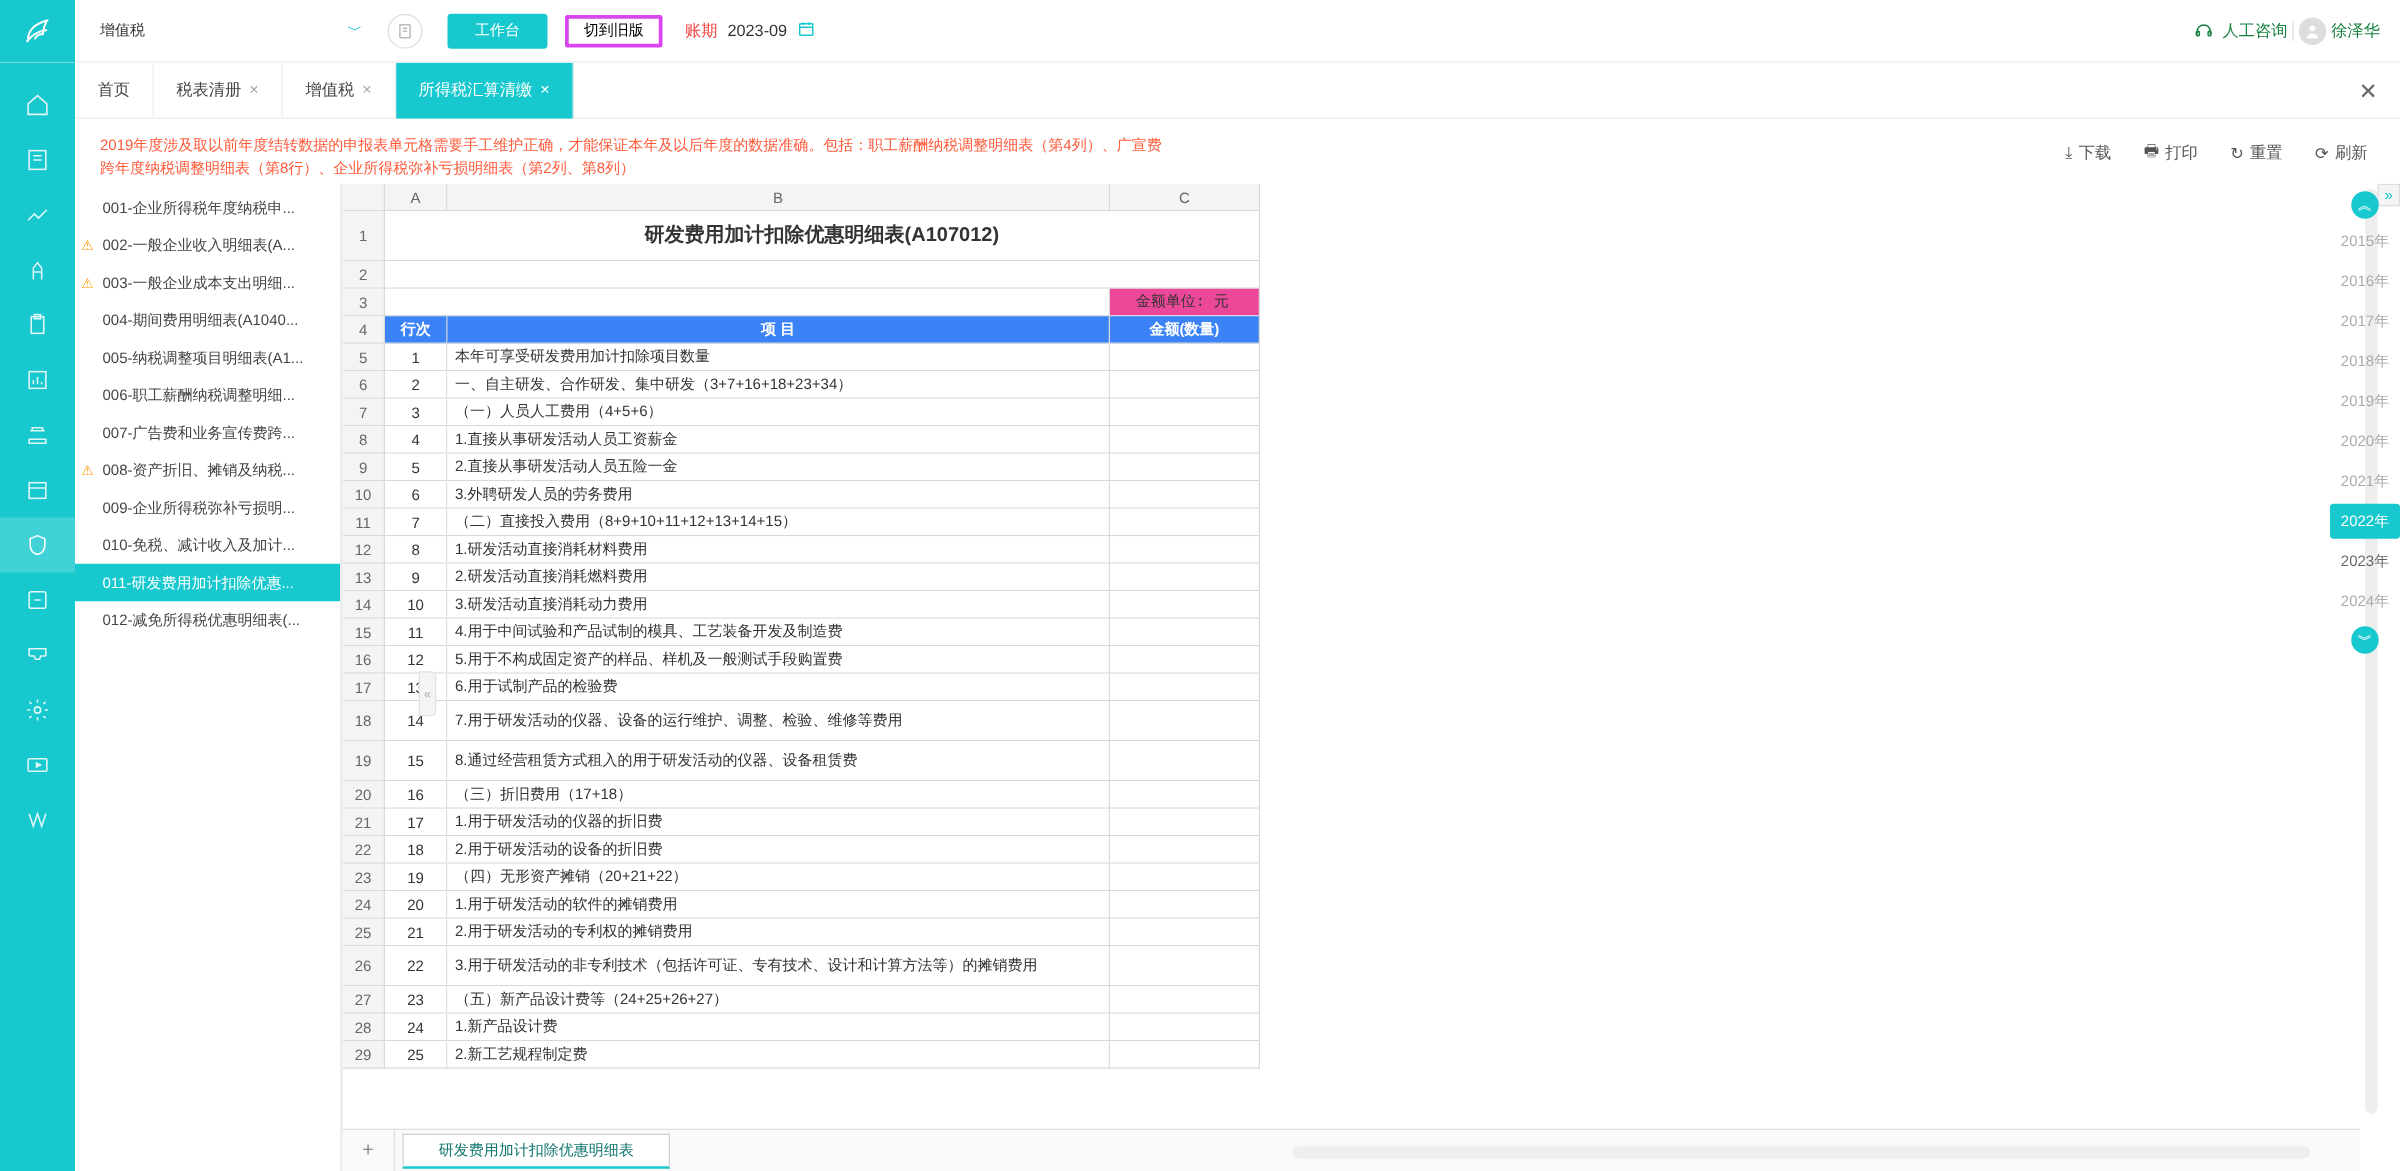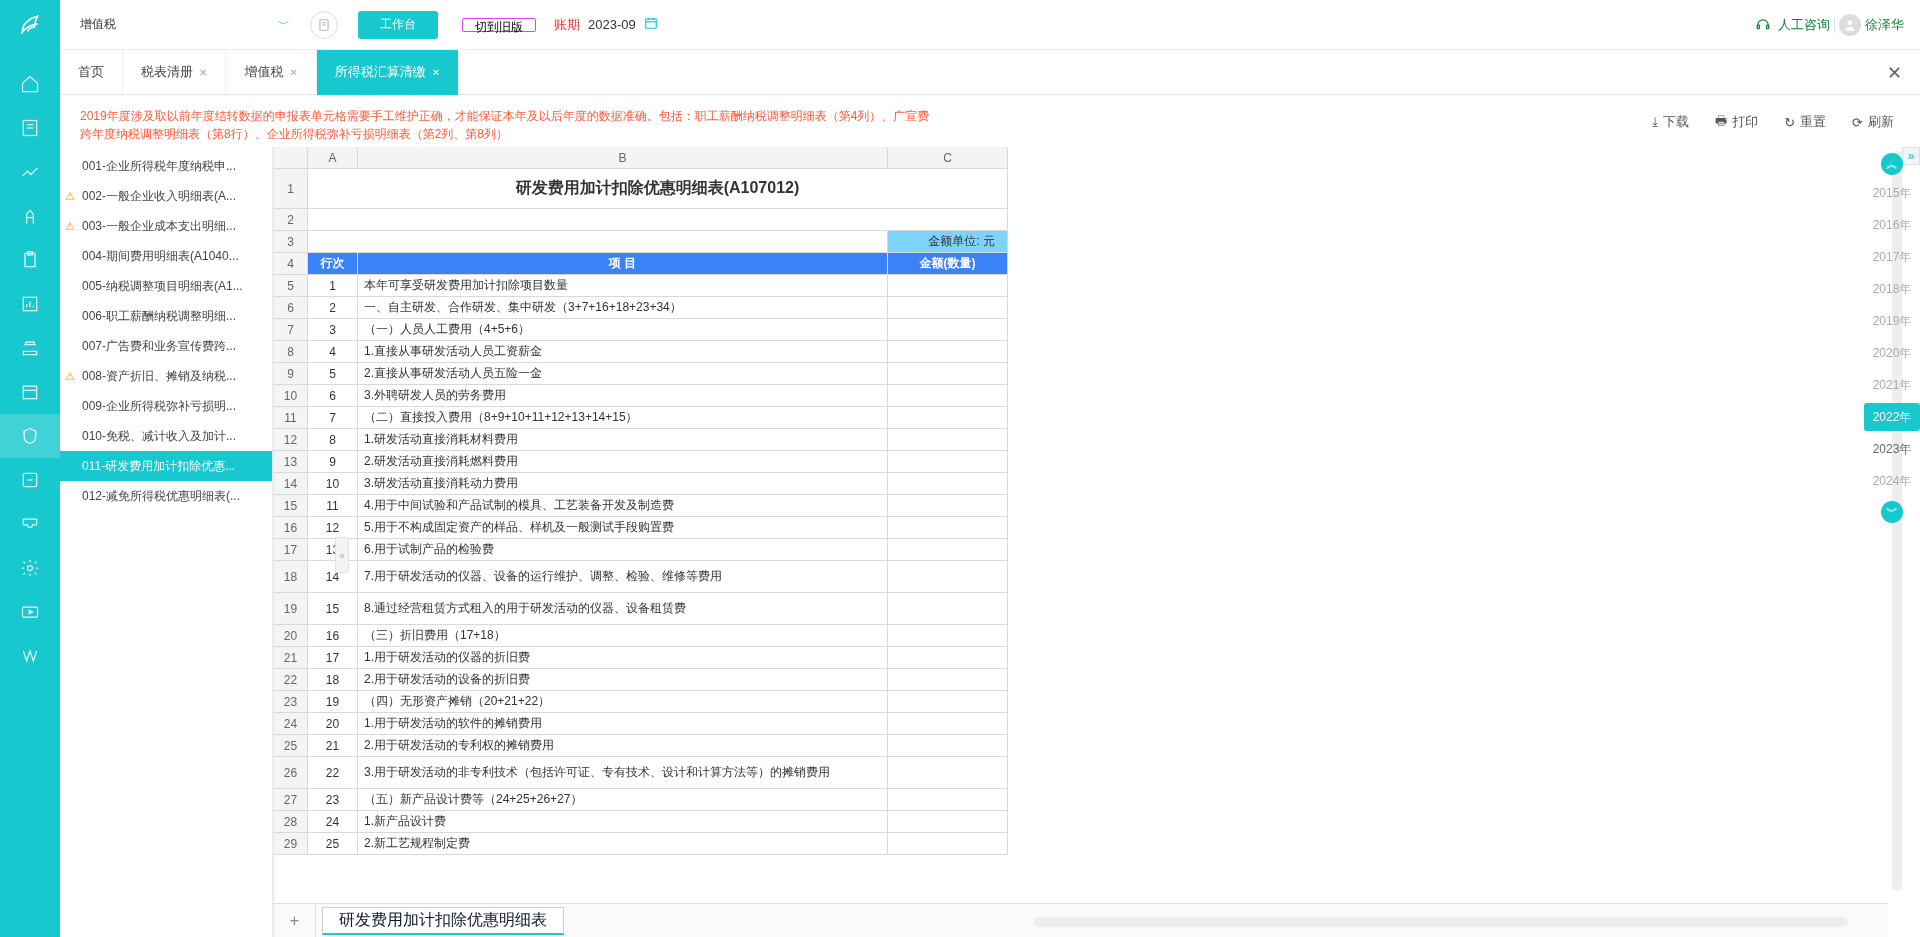--- a/index.html
+++ b/index.html
@@ -6,21 +6,21 @@
 body { background:#f5f7fa; font-size:12px; color:#333; overflow:hidden; width:1920px; height:937px; }
 
 
 .topbar { height:50px; background:#fff; display:flex; align-items:center; padding:0 16px 0 0; border-bottom:1px solid #eee; position:relative; z-index:3; }
 .logo { width:60px; height:50px; background:#17c8ce; display:flex; align-items:center; justify-content:center; }
 .logo svg { width:26px; height:26px; }
 .dd-sel { margin-left:20px; width:210px; height:30px; display:flex; align-items:center; justify-content:space-between; color:#333; cursor:pointer; }
 .dd-sel .chev { color:#17c8ce; }
 .circ-btn { width:28px; height:28px; border-radius:50%; border:1px solid #ddd; display:flex; align-items:center; justify-content:center; margin-left:20px; color:#bbb; }
 .work { margin-left:20px; height:28px; padding:0 22px; background:#17c8ce; color:#fff; border:none; border-radius:3px; font-size:12px; cursor:pointer; }
-.oldver { margin-left:24px; height:14px; padding:0 12px; background:#fff; border:1px solid #d946ef; border-radius:2px; font-size:12px; cursor:pointer; }
+.oldver { margin-left:14px; height:26px; padding:0 12px; background:#fff; border:3px solid #d946ef; border-radius:2px; font-size:12px; cursor:pointer; }
 .period-lbl { margin-left:18px; color:#ef4444; font-size:13px; }
 .period-val { margin-left:8px; color:#333; font-size:13px; }
 .cal-ic { margin-left:8px; color:#17c8ce; }
 .spacer { flex:1; }
 .top-right { display:flex; align-items:center; gap:4px; color:#15803d; font-size:13px; }
 .top-right .sep { width:1px; height:16px; background:#e0e0e0; }
 .avatar { width:22px; height:22px; border-radius:50%; background:#ddd; display:flex; align-items:center; justify-content:center; }
 
 
 .rail { position:absolute; left:0; top:50px; bottom:0; width:60px; background:#17c8ce; display:flex; flex-direction:column; align-items:center; padding-top:12px; gap:0; }
@@ -52,27 +52,27 @@
 .collapse-h { position:absolute; left:275px; top:390px; width:14px; height:36px; background:#f3f4f5; border:1px solid #e0e0e0; border-radius:0 4px 4px 0; display:flex; align-items:center; justify-content:center; color:#aaa; cursor:pointer; font-size:10px; z-index:4; }
 
 
 .sheet { flex:1; position:relative; overflow:hidden; border-left:1px solid #e5e5e5; }
 .ss { position:relative; display:grid; grid-template-columns:34px 50px 530px 120px; font-size:12px; }
 .ch, .rh { background:#f3f4f5; border:1px solid #d9d9d9; border-top:none; border-left:none; display:flex; align-items:center; justify-content:center; color:#666; height:22px; }
 .corner { background:#f3f4f5; border:1px solid #d9d9d9; border-top:none; border-left:none; height:22px; }
 .cell { border:1px solid #d9d9d9; border-top:none; border-left:none; background:#fff; padding:2px 6px; display:flex; align-items:center; min-height:22px; }
 .title-row { grid-column:2 / span 3; background:#fff; border:1px solid #d9d9d9; border-top:none; border-left:none; font-size:16px; font-weight:600; justify-content:center; height:40px; display:flex; align-items:center; }
 .unit-row1 { grid-column:2 / span 2; height:22px; border:1px solid #d9d9d9; border-left:none; border-top:none; background:#fff; }
-.unit-row2 { height:22px; border:1px solid #d9d9d9; border-left:none; border-top:none; background:#7dd3fc; display:flex; align-items:center; justify-content:flex-end; padding-right:12px; }
+.unit-row2 { height:22px; border:1px solid #d9d9d9; border-left:none; border-top:none; background:#ec4899; display:flex; align-items:center; justify-content:flex-end; padding-right:24px;font-family:Liberation Mono, monospace; }
 .hdr { background:#3b82f6; color:#fff; font-weight:600; justify-content:center; }
 .seq { justify-content:center; }
 .ss-scroll { position:absolute; left:0; right:32px; top:0; bottom:40px; overflow:auto; }
 .sheet-tabs { position:absolute; left:0; right:32px; bottom:0; height:34px; border-top:1px solid #e0e0e0; display:flex; align-items:center; background:#fafafa; }
 .sheet-plus { width:42px; height:34px; display:flex; align-items:center; justify-content:center; border-right:1px solid #e0e0e0; color:#888; cursor:pointer; font-size:16px; }
-.sheet-tab { height:28px; padding:0 16px; border:1px solid #d0d0d0; background:#fff; color:#0f172a; font-size:16px; display:flex; align-items:center; margin-left:6px; border-bottom:2px solid #17c8ce; cursor:pointer; }
+.sheet-tab { height:28px; padding:0 28px; border:1px solid #d0d0d0; background:#fff; color:#0f766e; font-size:12px; display:flex; align-items:center; margin-left:6px; border-bottom:2px solid #17c8ce; cursor:pointer; }
 .hscroll { position:absolute; right:40px; bottom:6px; height:14px; left:760px; }
 .hscroll-inner { height:10px; background:#eee; border-radius:5px; }
 .vscroll { position:absolute; right:18px; top:4px; width:10px; bottom:46px; background:#eee; border-radius:5px; }
 .expand-btn { position:absolute; right:0; top:0; width:18px; height:18px; background:#f3f4f5; border:1px solid #ddd; display:flex; align-items:center; justify-content:center; color:#17c8ce; font-size:12px; cursor:pointer; }
 
 
 .year-rail { position:absolute; top:0; right:0; width:56px; display:flex; flex-direction:column; align-items:center; gap:4px; padding-top:6px; }
 .year-up, .year-dn { width:22px; height:22px; border-radius:50%; background:#17c8ce; color:#fff; display:flex; align-items:center; justify-content:center; font-size:12px; cursor:pointer; }
 .year-dn { margin-top:2px; }
 .year { width:56px; height:28px; font-size:12px; color:#aaa; display:flex; align-items:center; justify-content:center; cursor:pointer; }

